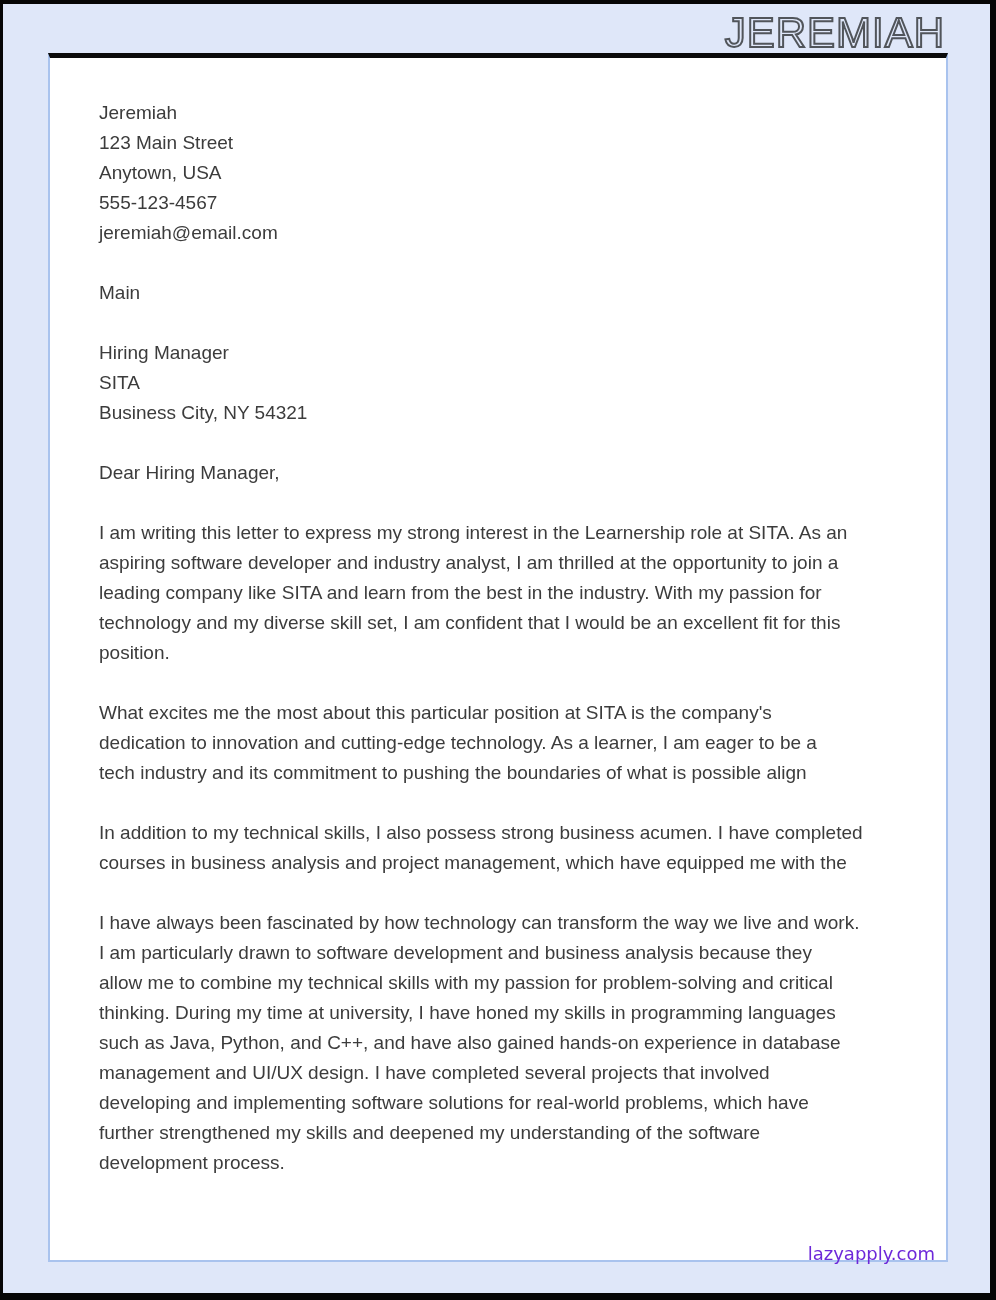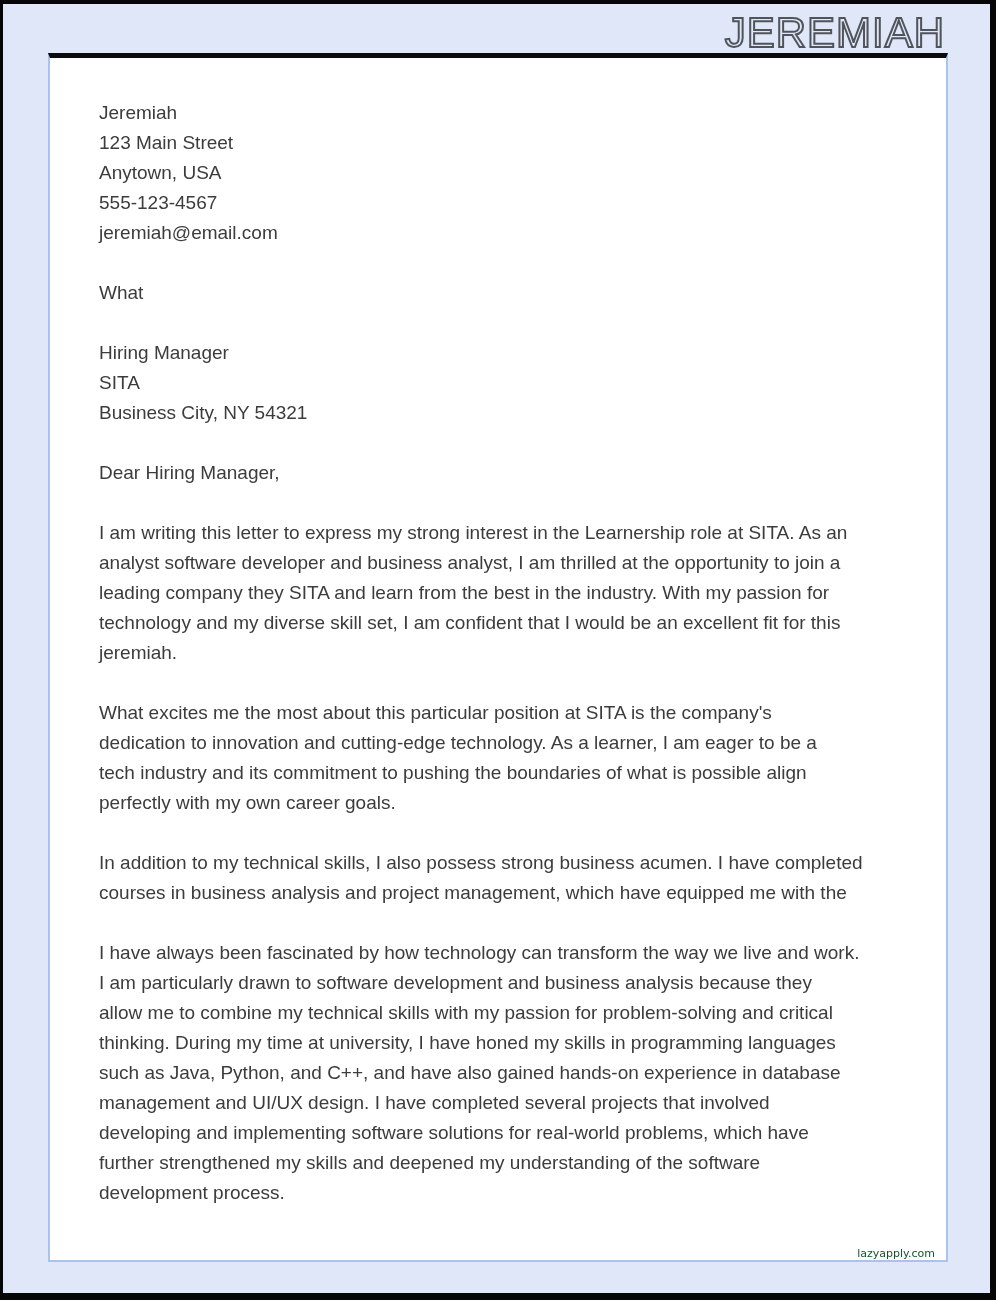--- a/index.html
+++ b/index.html
@@ -66,66 +66,65 @@
   .line { white-space: nowrap; }
 
   .block { margin: 0 0 30px 0; }
   .para  { margin: 16px 0 30px 0; }
 
   
   .watermark {
     position: absolute;
     top: 1246px;
     right: 61px;
-    font-size: 11px;
+    font-size: 18px;
     line-height: 16px;
-    color: #14532d;
+    color: #6d28d9;
     z-index: 6;
     font-family: "DejaVu Sans", sans-serif;
   }
 </style>
 </head>
 <body>
 
 <div class="brand">JEREMIAH</div>
 
 <div class="page">
   <div class="content">
 
     <div class="block">
         <div class="line">Jeremiah</div>
         <div class="line">123 Main Street</div>
         <div class="line">Anytown, USA</div>
         <div class="line">555-123-4567</div>
         <div class="line">jeremiah@email.com</div>
       </div>
 
-    <div class="block">What</div>
+    <div class="block">Main</div>
 
     <div class="block">
         <div class="line">Hiring Manager</div>
         <div class="line">SITA</div>
         <div class="line">Business City, NY 54321</div>
       </div>
 
     <div class="block">Dear Hiring Manager,</div>
 
     <div class="para">
         <div class="line">I am writing this letter to express my strong interest in the Learnership role at SITA. As an</div>
-        <div class="line">analyst software developer and business analyst, I am thrilled at the opportunity to join a</div>
-        <div class="line">leading company they SITA and learn from the best in the industry. With my passion for</div>
+        <div class="line">aspiring software developer and industry analyst, I am thrilled at the opportunity to join a</div>
+        <div class="line">leading company like SITA and learn from the best in the industry. With my passion for</div>
         <div class="line">technology and my diverse skill set, I am confident that I would be an excellent fit for this</div>
-        <div class="line">jeremiah.</div>
+        <div class="line">position.</div>
       </div>
 
     <div class="para">
         <div class="line">What excites me the most about this particular position at SITA is the company's</div>
         <div class="line">dedication to innovation and cutting-edge technology. As a learner, I am eager to be a</div>
         <div class="line">tech industry and its commitment to pushing the boundaries of what is possible align</div>
-        <div class="line">perfectly with my own career goals.</div>
       </div>
 
     <div class="para">
         <div class="line">In addition to my technical skills, I also possess strong business acumen. I have completed</div>
         <div class="line">courses in business analysis and project management, which have equipped me with the</div>
       </div>
 
     <div class="para">
         <div class="line">I have always been fascinated by how technology can transform the way we live and work.</div>
         <div class="line">I am particularly drawn to software development and business analysis because they</div>

